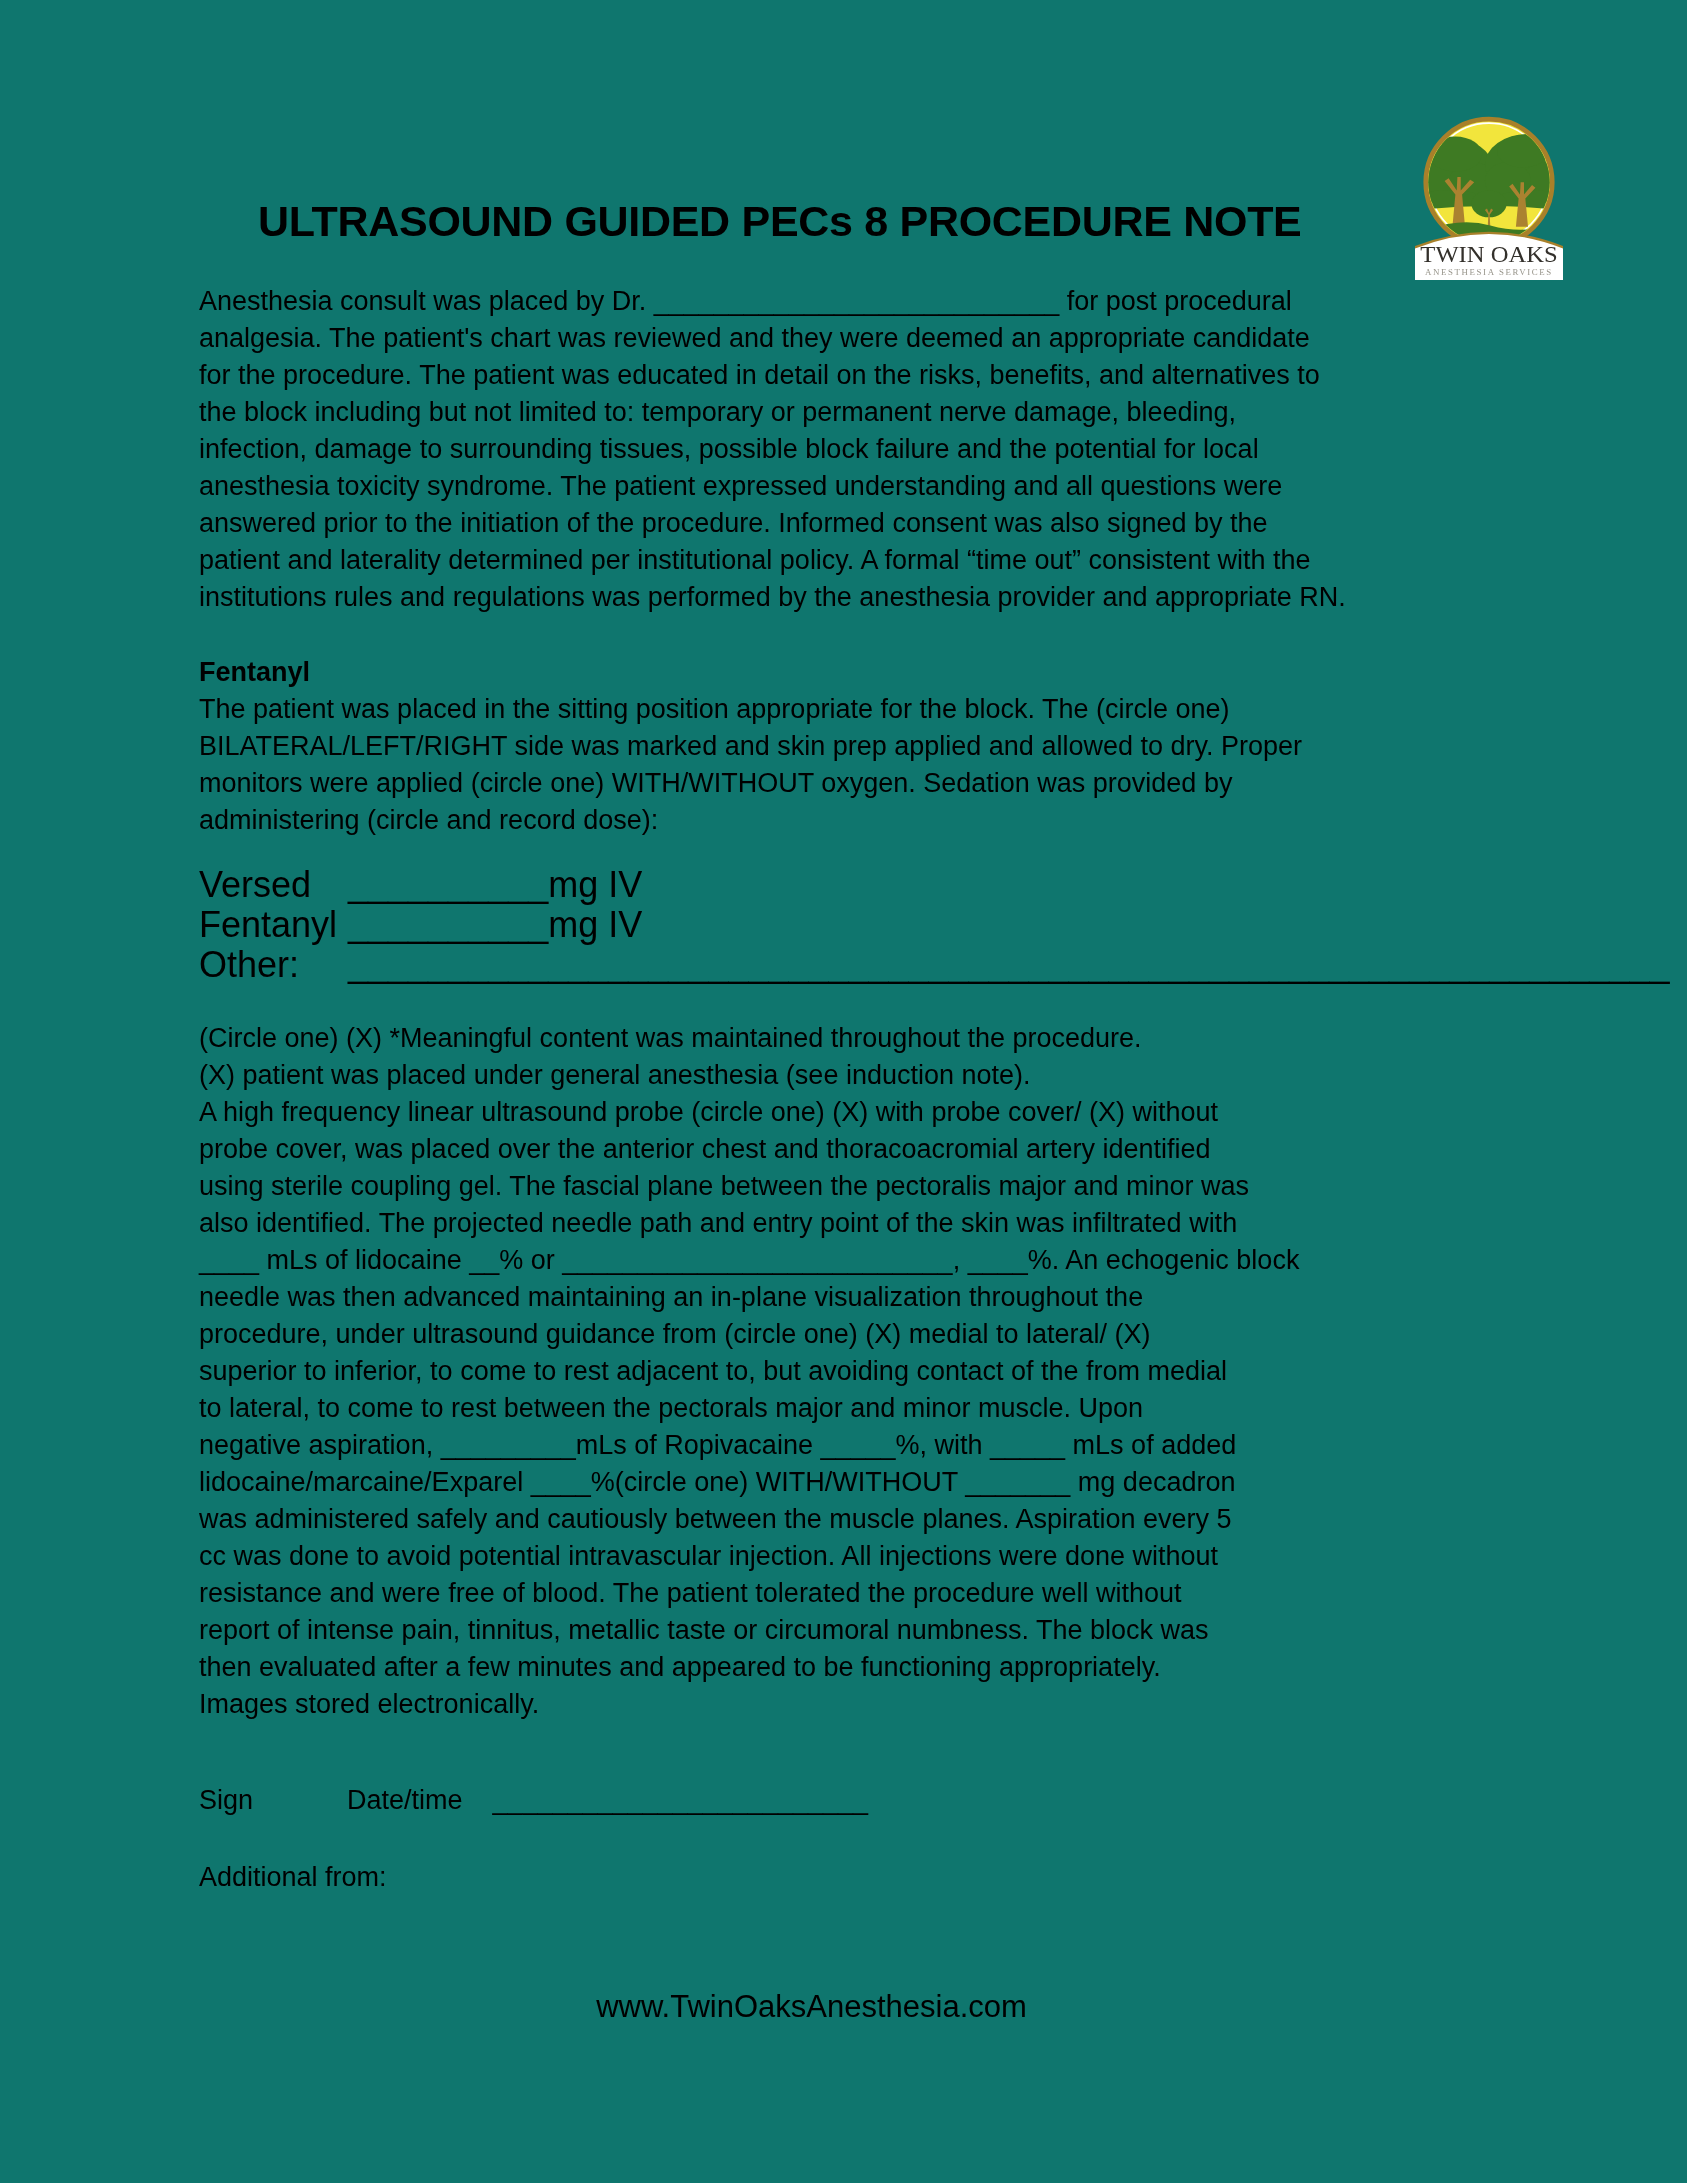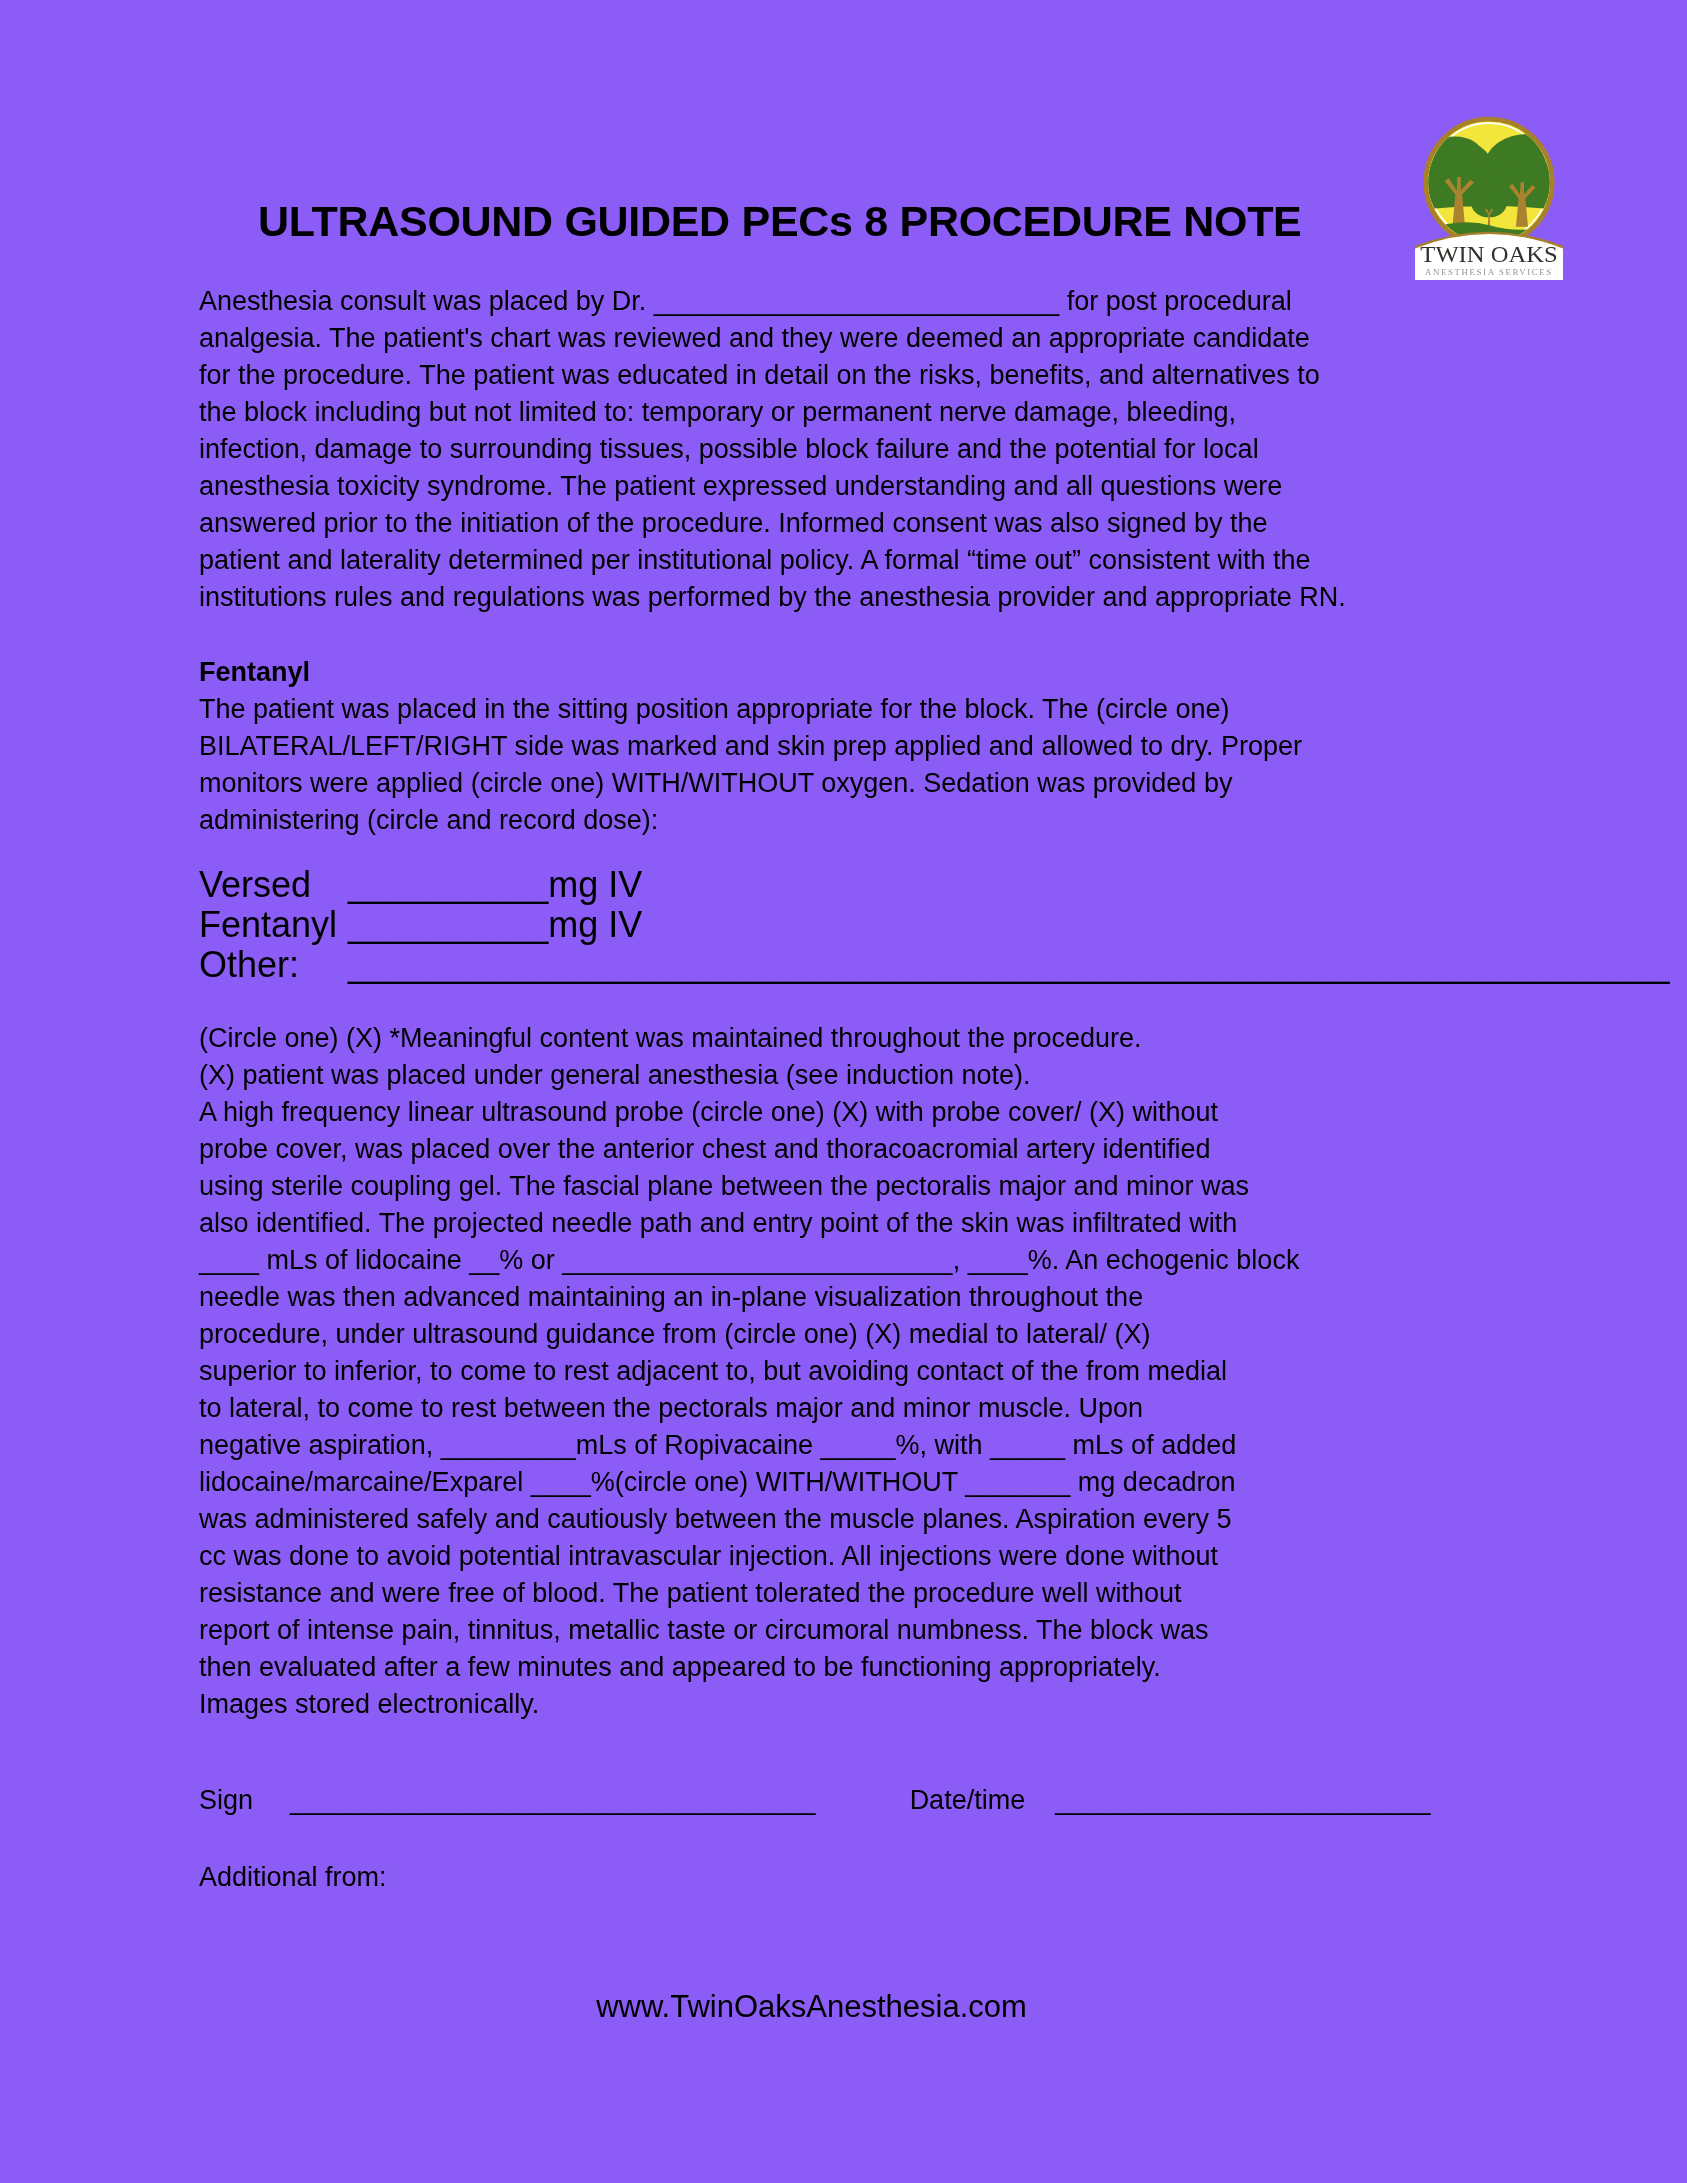--- a/index.html
+++ b/index.html
@@ -1,19 +1,19 @@
 <!DOCTYPE html>
 <html style="font-size:10.8px"><head>
 <meta charset="utf-8">
 <style>
   html,body{margin:0;padding:0;background:#e8e8e8;}
   .page{
     position:relative;
     width:1687px;height:2183px;
-    background:#8b5cf6;
+    background:#0f766e;
     font-family:"Liberation Sans", sans-serif;
     color:#000;
     overflow:hidden;
   }
   .content{
     position:absolute;
     left:199px;top:0;
     width:1326px;
   }
   .doc-title{
@@ -184,21 +184,20 @@
 lidocaine/marcaine/Exparel ____%(circle one) WITH/WITHOUT _______ mg decadron
 was administered safely and cautiously between the muscle planes. Aspiration every 5
 cc was done to avoid potential intravascular injection. All injections were done without
 resistance and were free of blood. The patient tolerated the procedure well without
 report of intense pain, tinnitus, metallic taste or circumoral numbness. The block was
 then evaluated after a few minutes and appeared to be functioning appropriately.
 Images stored electronically.</p>
 
     <div class="sign-row">
       <span>Sign</span>
-        <span class="sign-blank">___________________________________</span>
         <span class="datetime-label">Date/time</span>
         <span class="datetime-blank">_________________________</span>
     </div>
 
     <p class="additional">Additional from:</p>
 
   </div>
 
   <div class="footer">www.TwinOaksAnesthesia.com</div>
 

